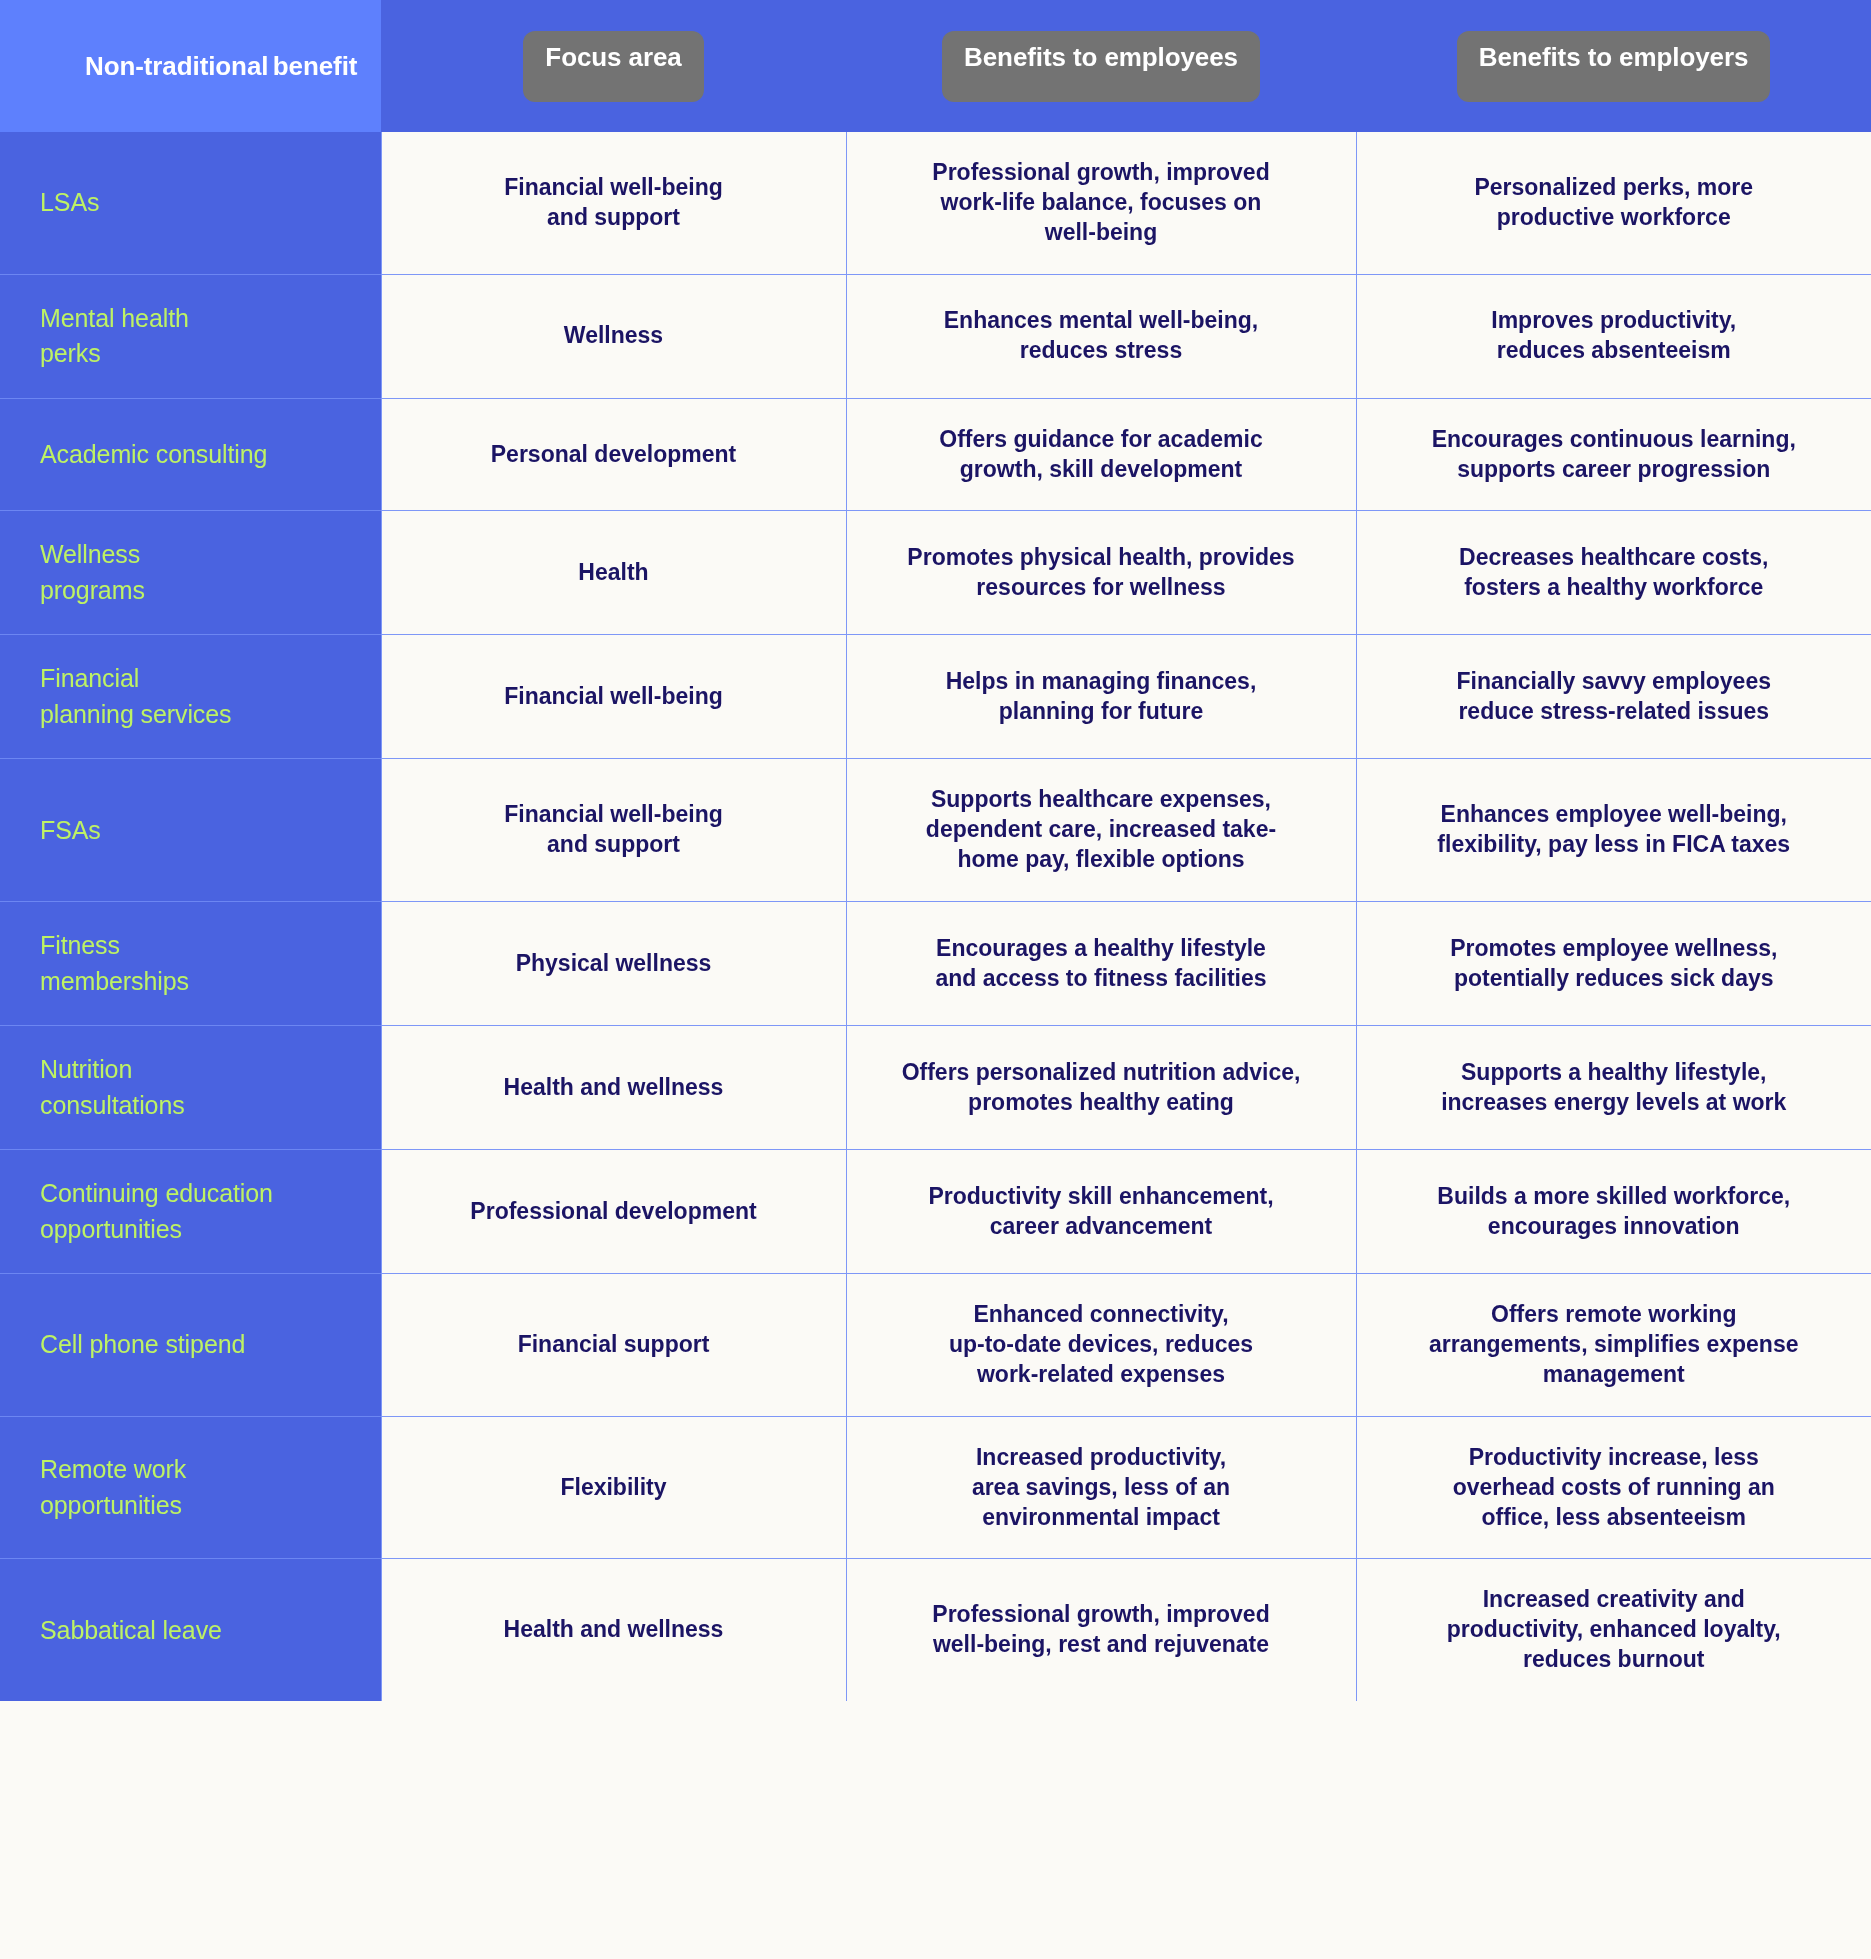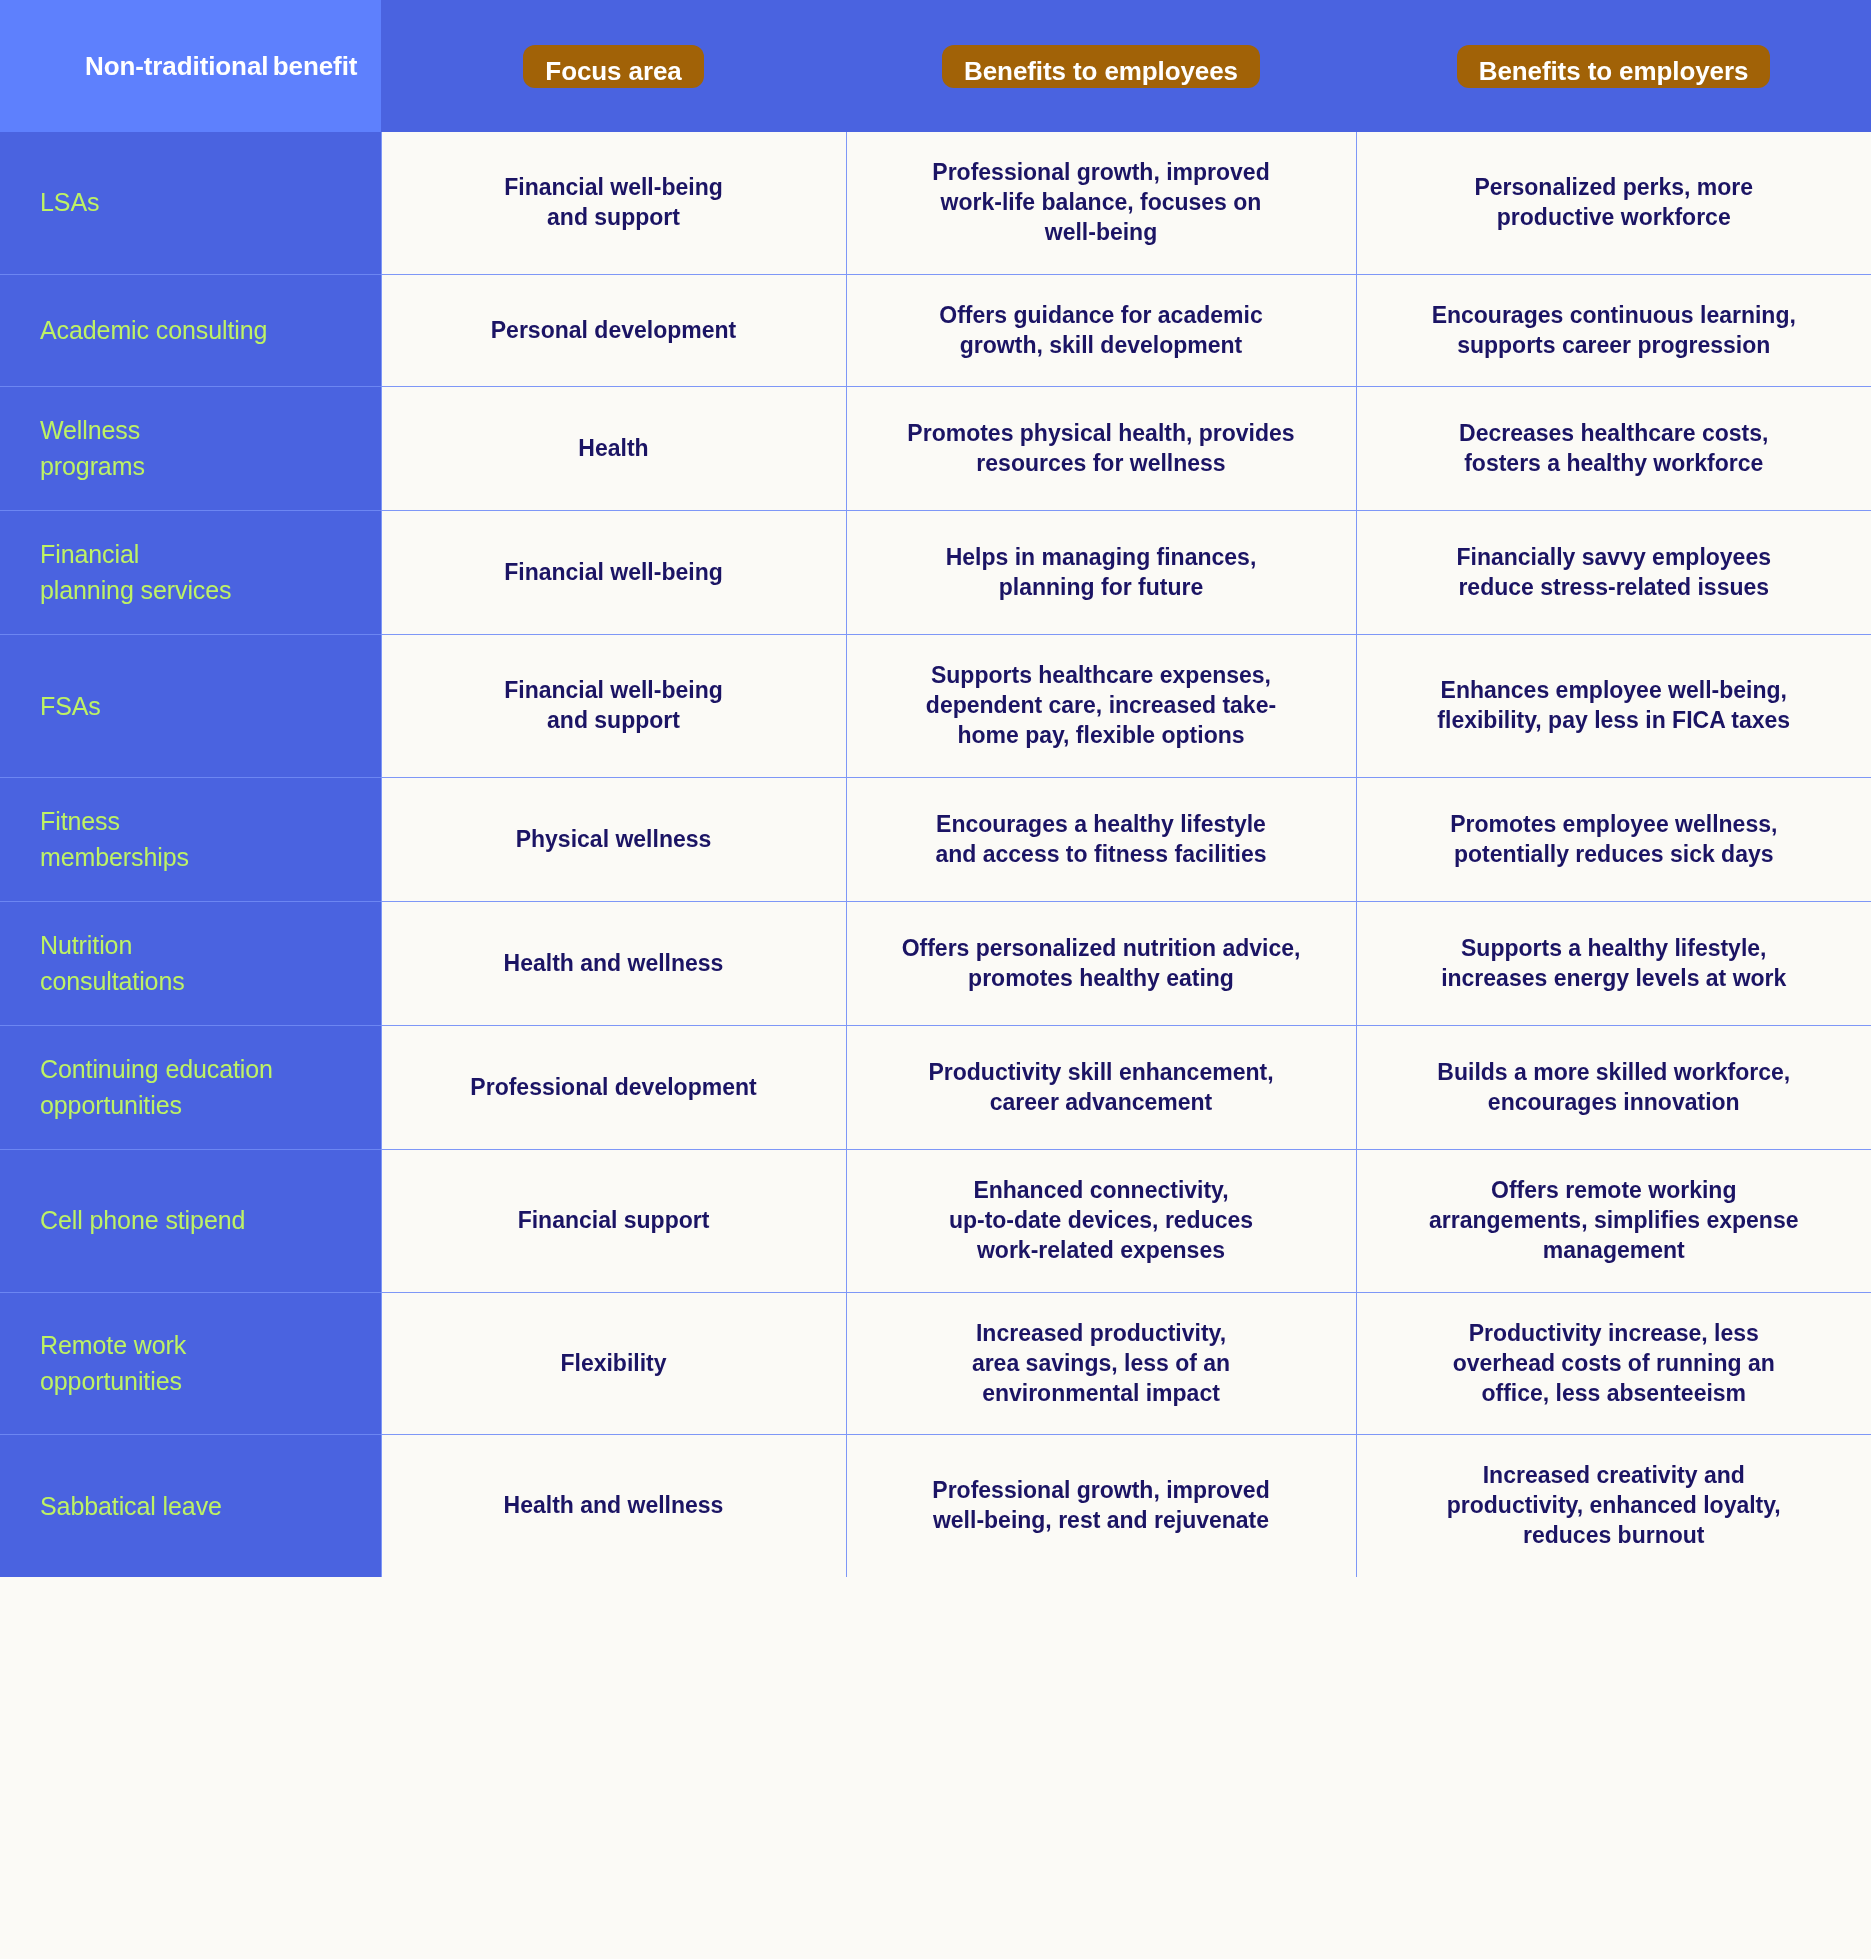--- a/index.html
+++ b/index.html
@@ -41,27 +41,27 @@
   }
   .head-first-label {
     color: #ffffff;
     font-size: 26px;
     font-weight: 700;
     line-height: 1.42;
     letter-spacing: -0.1px;
   }
   .pill {
     display: inline-block;
-    background: #a16207;
+    background: #737373;
     color: #ffffff;
     font-size: 26px;
     font-weight: 700;
     letter-spacing: -0.1px;
     line-height: 1;
-    padding: 13px 22px 4px 22px;
+    padding: 13px 22px 32px 22px;
     border-radius: 12px;
     white-space: nowrap;
   }
 
   
   tbody td {
     background: #fbfaf6;
     color: #1b1464;
     font-size: 23px;
     font-weight: 700;
@@ -135,20 +135,37 @@
             <span class="cell-line">work-life balance, focuses on</span>
             <span class="cell-line">well-being</span>
           </td>
           <td class="bcol bcol-last">
             <span class="cell-line">Personalized perks, more</span>
             <span class="cell-line">productive workforce</span>
           </td>
         </tr>
         <tr>
           <td class="rowhead">
+            <span class="rh-line">Mental health</span>
+            <span class="rh-line">perks</span>
+          </td>
+          <td class="bcol">
+            <span class="cell-line">Wellness</span>
+          </td>
+          <td class="bcol">
+            <span class="cell-line">Enhances mental well-being,</span>
+            <span class="cell-line">reduces stress</span>
+          </td>
+          <td class="bcol bcol-last">
+            <span class="cell-line">Improves productivity,</span>
+            <span class="cell-line">reduces absenteeism</span>
+          </td>
+        </tr>
+        <tr>
+          <td class="rowhead">
             <span class="rh-line">Academic consulting</span>
           </td>
           <td class="bcol">
             <span class="cell-line">Personal development</span>
           </td>
           <td class="bcol">
             <span class="cell-line">Offers guidance for academic</span>
             <span class="cell-line">growth, skill development</span>
           </td>
           <td class="bcol bcol-last">

